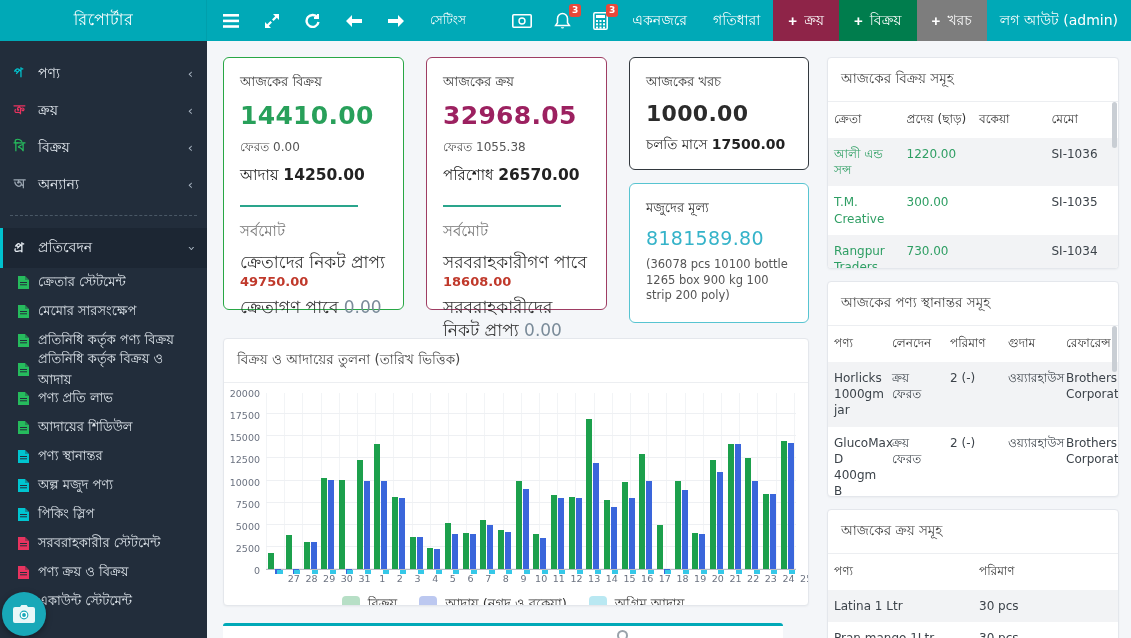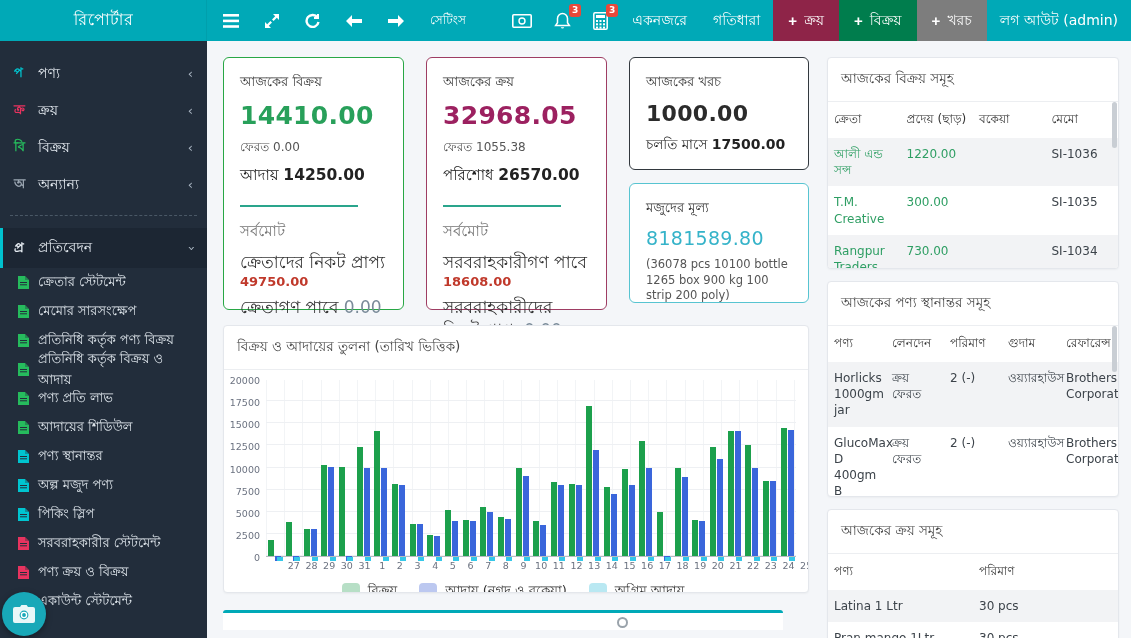--- a/index.html
+++ b/index.html
@@ -54,21 +54,21 @@
     overflow:hidden; padding:16px 12px 0 16px; display:flex; gap:18px; }
   .col-left { width:586px; flex:0 0 586px; }
   .col-right { flex:1; }
 
   .cards-row { display:flex; gap:22px; }
   .card { background:#fff; border-radius:6px; padding:14px 16px; }
   .card-green  { border:1px solid #28a745; width:181px; height:253px; }
   .card-maroon { border:1px solid #9e3d63; width:181px; height:253px; }
   .stack { width:180px; display:flex; flex-direction:column; gap:13px; }
   .card-dark { border:1px solid #32383e; height:113px; }
-  .card-teal { border:1px solid #57c4d1; height:120px; }
+  .card-teal { border:1px solid #57c4d1; height:140px; }
   .c-title { font-size:13px; color:#333; margin-bottom:8px; }
   .big-num { font-size:25px; font-weight:bold; margin-bottom:8px; letter-spacing:.3px; }
   .num-green { color:#28a05a; } .num-maroon { color:#9c2160; } .num-dark { color:#2b2b2b; }
   .num-teal { color:#35b3c9; font-weight:normal; font-size:19px; }
   .kv { font-size:12px; color:#555; margin-bottom:5px; }
   .kv2 { font-size:15px; color:#222; } .kv2 b { font-size:15.5px; }
   .card-div { height:2px; background:#2aa58c; width:80%; margin:17px 0 12px; }
   .muted { font-size:15px; color:#777; margin-bottom:7px; }
   .r-label { font-size:17px; color:#333; line-height:1.35; }
   .r-red { font-size:13px; font-weight:bold; color:#c0392b; margin-bottom:7px; }

